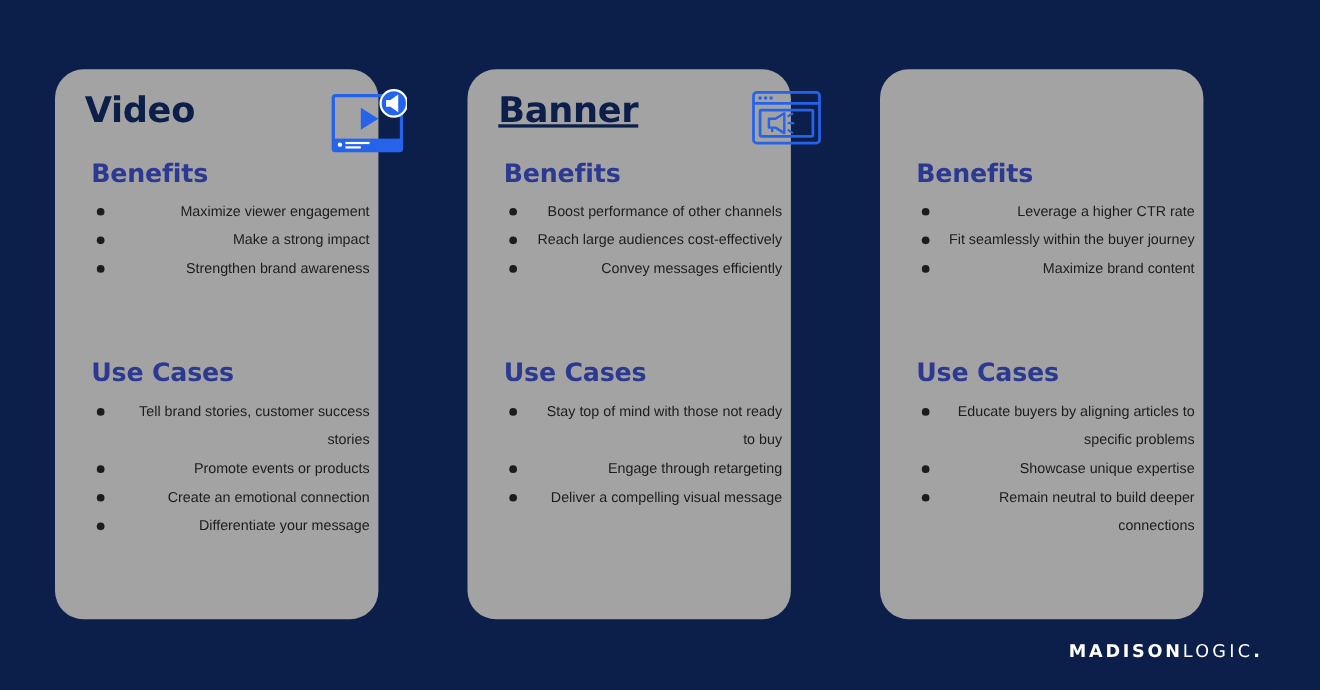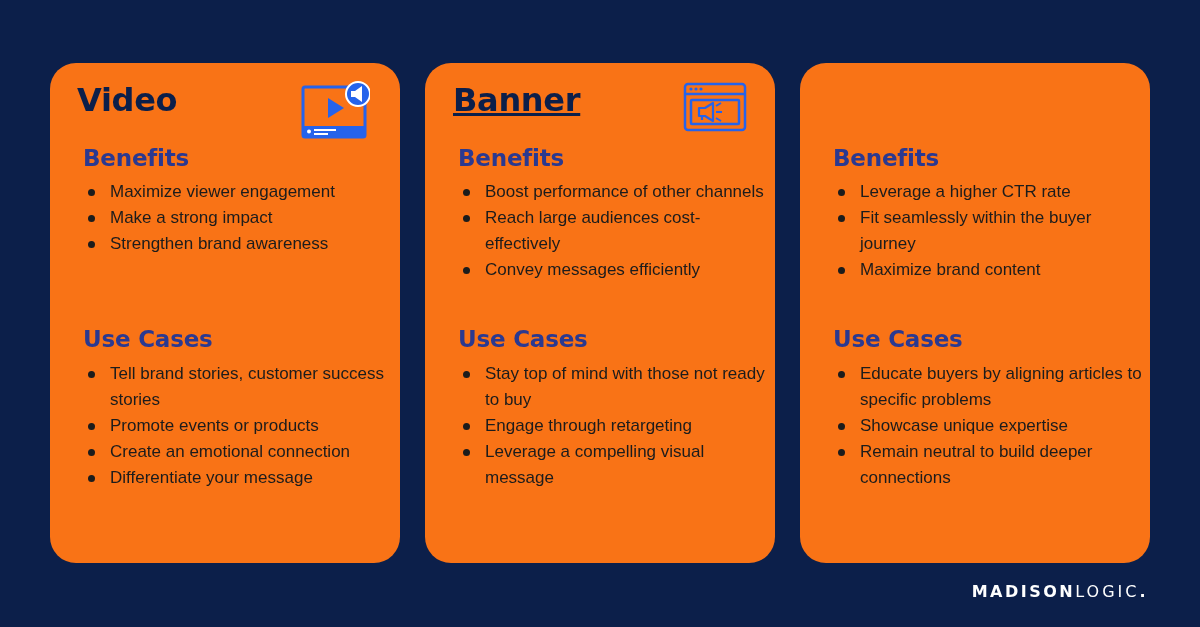--- a/index.html
+++ b/index.html
@@ -3,22 +3,22 @@
 <meta charset="utf-8">
 <style>
   html, body { margin: 0; padding: 0; }
   body {
     width: 1200px; height: 627px; overflow: hidden;
     background: #0c1f4a;
     font-family: "Liberation Sans", "DejaVu Sans", sans-serif;
     position: relative;
   }
   .card {
-    position: absolute; top: 63px; width: 350px; height: 500px;
-    background: #f97316; border-radius: 26px; box-sizing: border-box;
+    position: absolute; top: 63px; width: 294px; height: 500px;
+    background: #a3a3a3; border-radius: 26px; box-sizing: border-box;
   }
   .card.c0 { left: 50px; }
   .card.c1 { left: 425px; }
   .card.c2 { left: 800px; }
   .card-title {
     position: absolute; left: 27px; top: 18px;
     font-size: 32px; font-weight: bold; color: #0c1f4a; letter-spacing: -0.3px;
     font-family: "DejaVu Sans", sans-serif;
   }
   .c1 .card-title, .c2 .card-title { left: 28px; text-decoration: underline; }
@@ -29,21 +29,21 @@
   .section-heading {
     position: absolute; left: 33px;
     font-size: 23px; font-weight: bold; color: #2b3990;
     font-family: "DejaVu Sans", sans-serif; letter-spacing: -0.2px;
   }
   ul.items {
     position: absolute; left: 33px; right: 8px; margin: 0; padding: 0 0 0 27px;
     list-style: none;
   }
   ul.items li {
-    position: relative; font-size: 17px; line-height: 26px; color: #1c1c1c;
+    position: relative; font-size: 13px; line-height: 26px; color: #1c1c1c; text-align: right;
   }
   ul.items li::before {
     content: ""; position: absolute; left: -22px; top: 10px;
     width: 7px; height: 7px; border-radius: 50%; background: #1c1c1c;
   }
   .logo {
     position: absolute; right: 52px; top: 582px; color: #ffffff; font-size: 16px;
     letter-spacing: 2.5px; font-family: "DejaVu Sans", sans-serif;
   }
   .logo .b { font-weight: bold; }
@@ -101,21 +101,21 @@
   <div class="section-heading" style="top:82px">Benefits</div>
   <ul class="items" style="top:116px">
     <li>Boost performance of other channels</li>
     <li>Reach large audiences cost-effectively</li>
     <li>Convey messages efficiently</li>
   </ul>
   <div class="section-heading" style="top:263px">Use Cases</div>
   <ul class="items" style="top:298px">
     <li>Stay top of mind with those not ready to buy</li>
     <li>Engage through retargeting</li>
-    <li>Leverage a compelling visual message</li>
+    <li>Deliver a compelling visual message</li>
   </ul>
 </div>
 
 <div class="card c2">
   <div class="section-heading" style="top:82px">Benefits</div>
   <ul class="items" style="top:116px">
     <li>Leverage a higher CTR rate</li>
     <li>Fit seamlessly within the buyer journey</li>
     <li>Maximize brand content</li>
   </ul>

